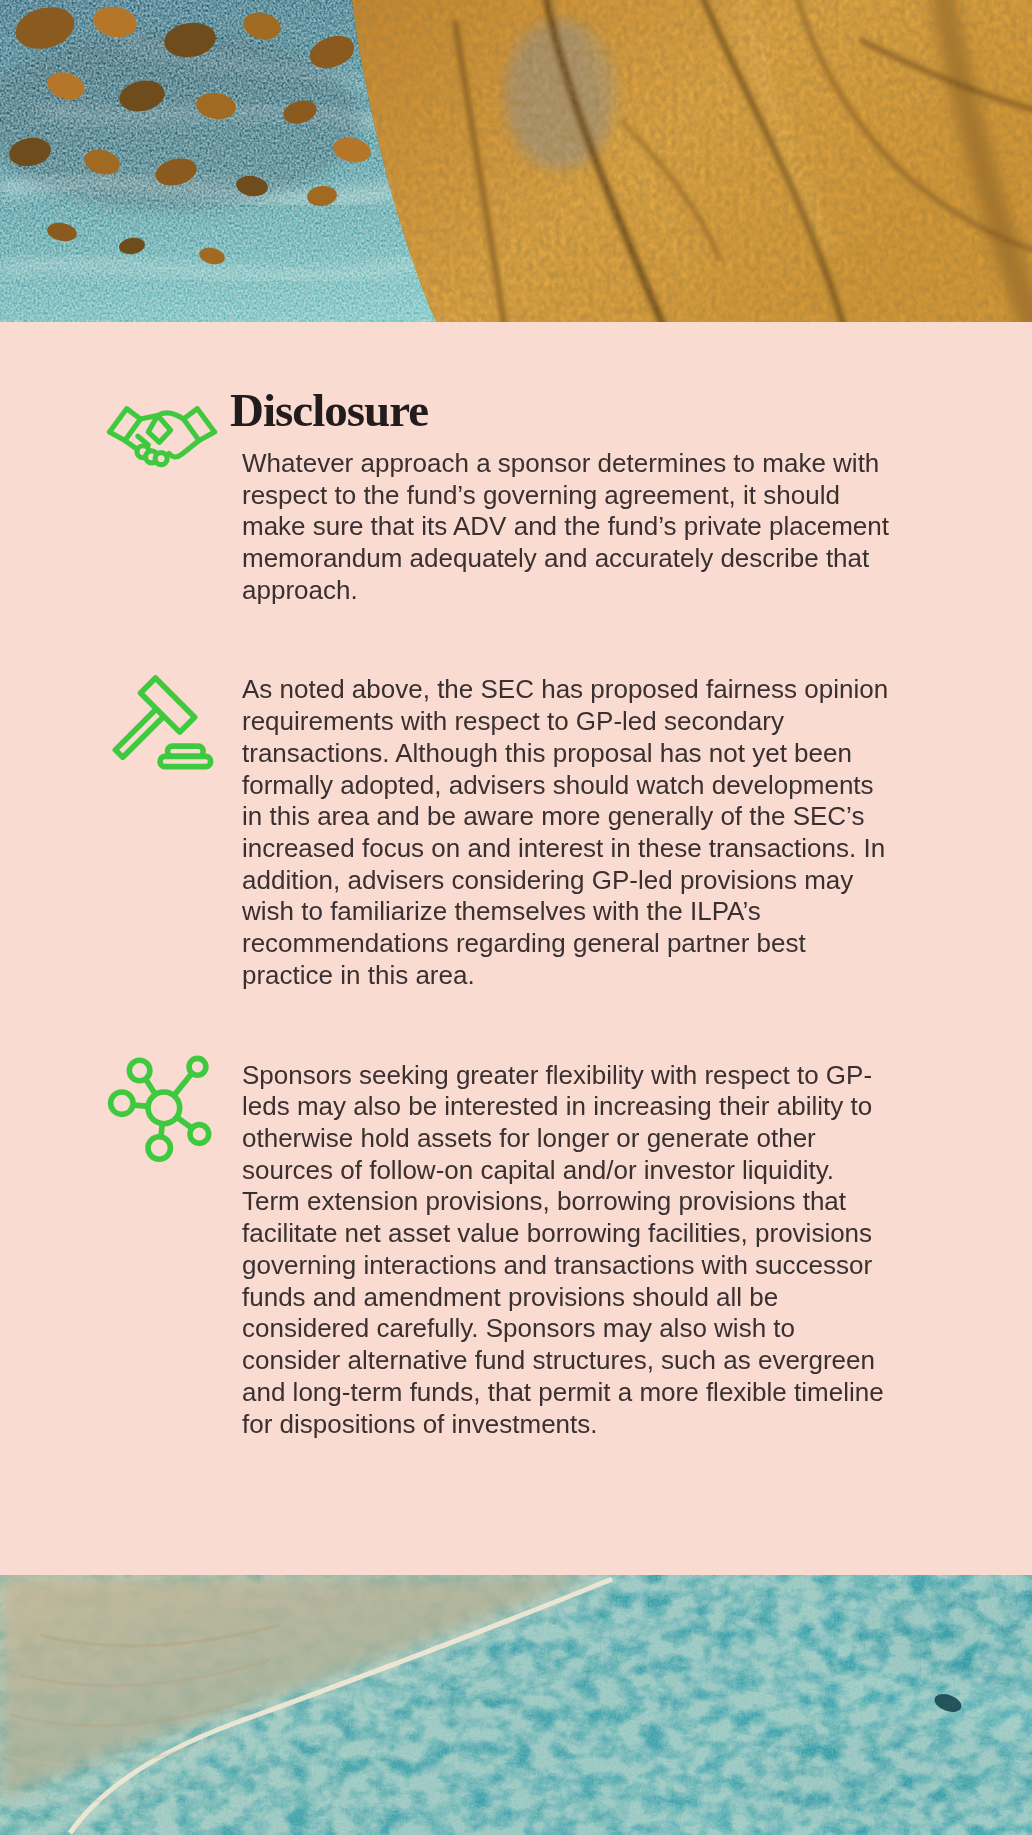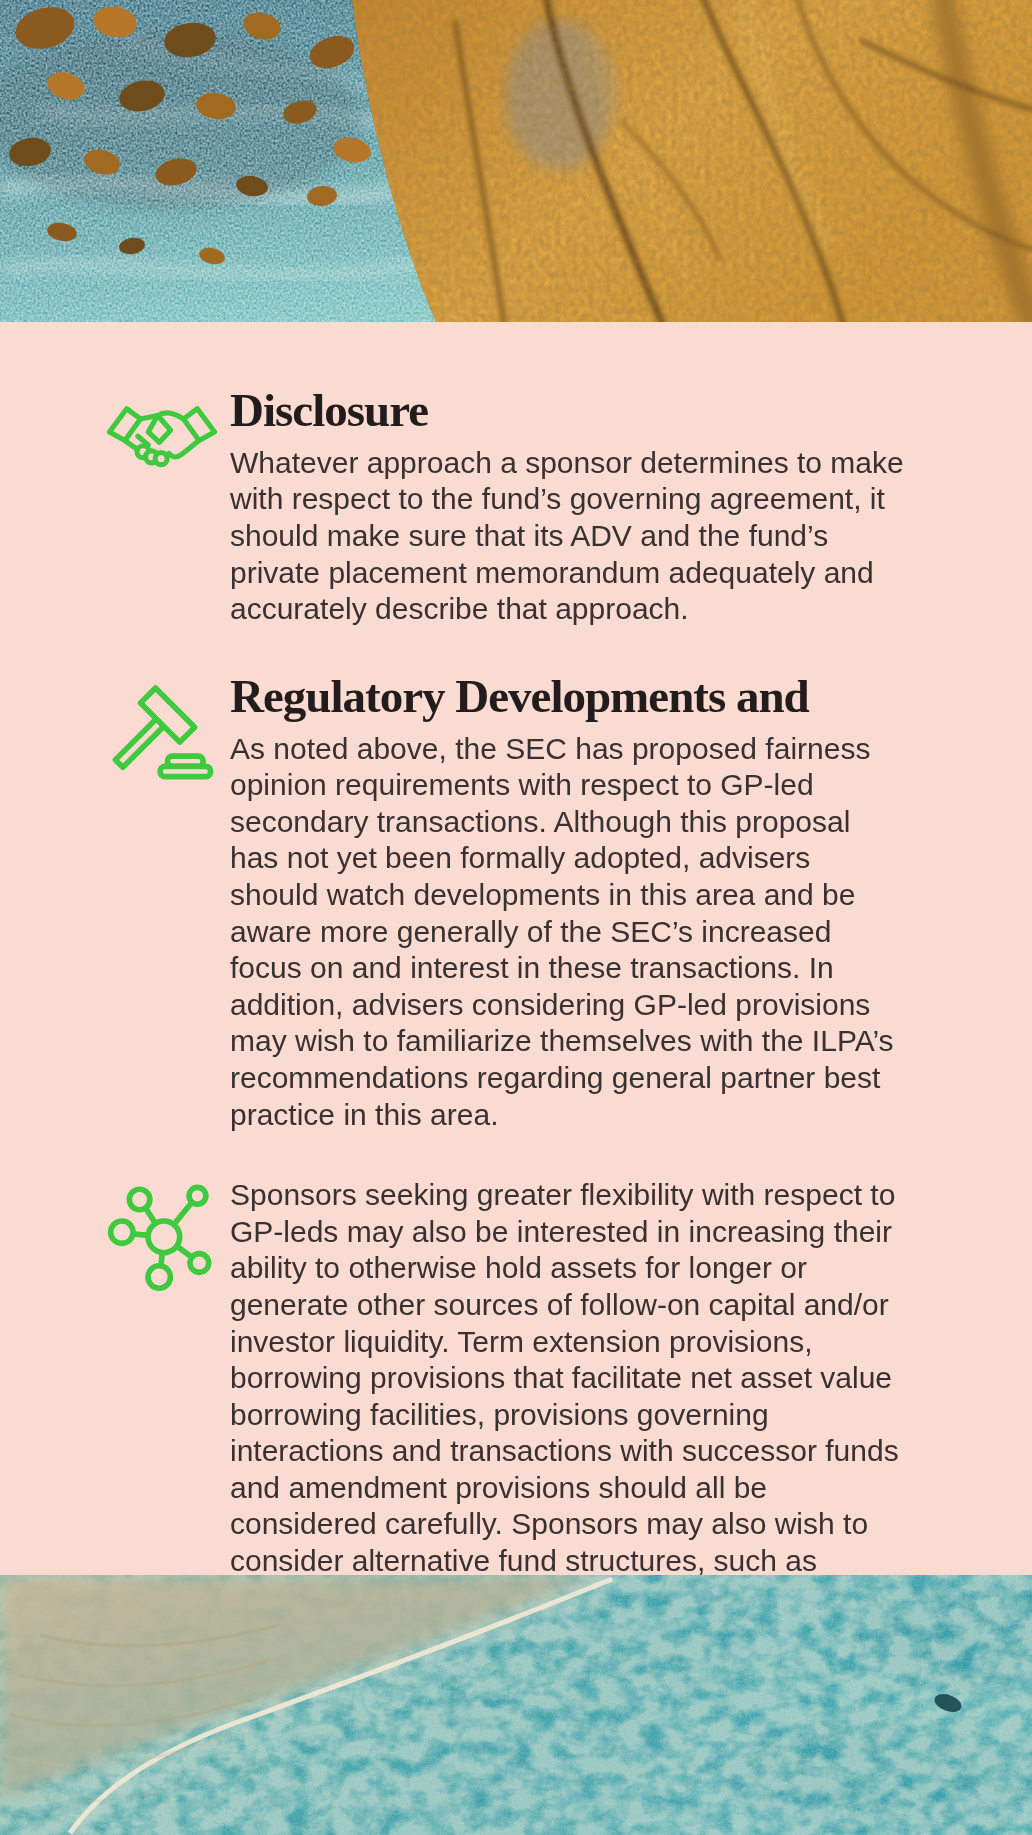--- a/index.html
+++ b/index.html
@@ -42,24 +42,24 @@
   .section h2{
     font-family:"Liberation Serif","DejaVu Serif",serif;
     font-weight:700;
     font-size:47px;
     line-height:1.06;
     letter-spacing:-1px;
     color:var(--ink);
     margin:0 0 9px 0;
   }
   .section p{
-    font-size:30px;
+    font-size:26px;
     line-height:1.22;
     color:var(--body);
-    margin:0;
+    margin:12px;
   }
 </style>
 </head>
 <body>
 
 <div class="page">
 
   <svg class="photo photo-top" width="1032" height="322" viewBox="0 0 1032 322" preserveAspectRatio="none" role="img">
     <defs>
       <linearGradient id="waterT" x1="0" y1="0" x2="0.4" y2="1">
@@ -172,21 +172,20 @@
         <svg viewBox="0 0 120 120" fill="none">
           <g stroke="var(--green)" stroke-width="6" stroke-linejoin="round" stroke-linecap="round">
             <polygon points="62,56 18,100 10,92 54,48" fill="var(--pink)"></polygon>
             <polygon points="53,15 95,57 79,73 37,31" fill="var(--pink)"></polygon>
             <rect x="66" y="88" width="38" height="11" rx="5" fill="var(--pink)"></rect>
             <rect x="58" y="99" width="54" height="11" rx="5" fill="var(--pink)"></rect>
           </g>
         </svg>
       </div>
       <div class="texts">
-        <h2>Regulatory Developments and</h2>
         <p>As noted above, the SEC has proposed fairness opinion requirements with respect to GP-led secondary transactions. Although this proposal has not yet been formally adopted, advisers should watch developments in this area and be aware more generally of the SEC’s increased focus on and interest in these transactions. In addition, advisers considering GP-led provisions may wish to familiarize themselves with the ILPA’s recommendations regarding general partner best practice in this area.</p>
       </div>
     </section>
 
     <section class="section">
       <div class="icon-box">
         <svg viewBox="0 0 120 120" fill="none">
           <g stroke="var(--green)" stroke-width="6" stroke-linecap="round">
             <line x1="62" y1="62" x2="38" y2="24"></line>
             <line x1="62" y1="62" x2="96" y2="20"></line>

